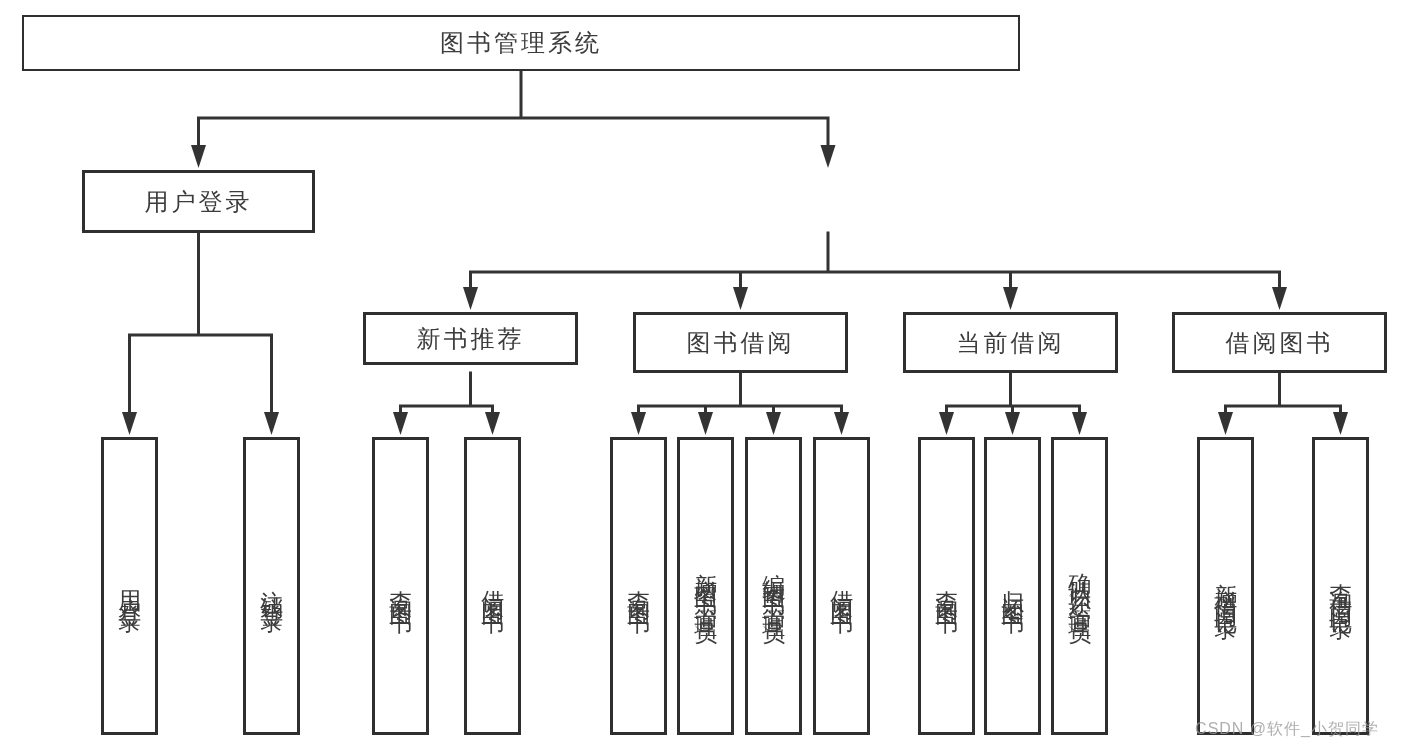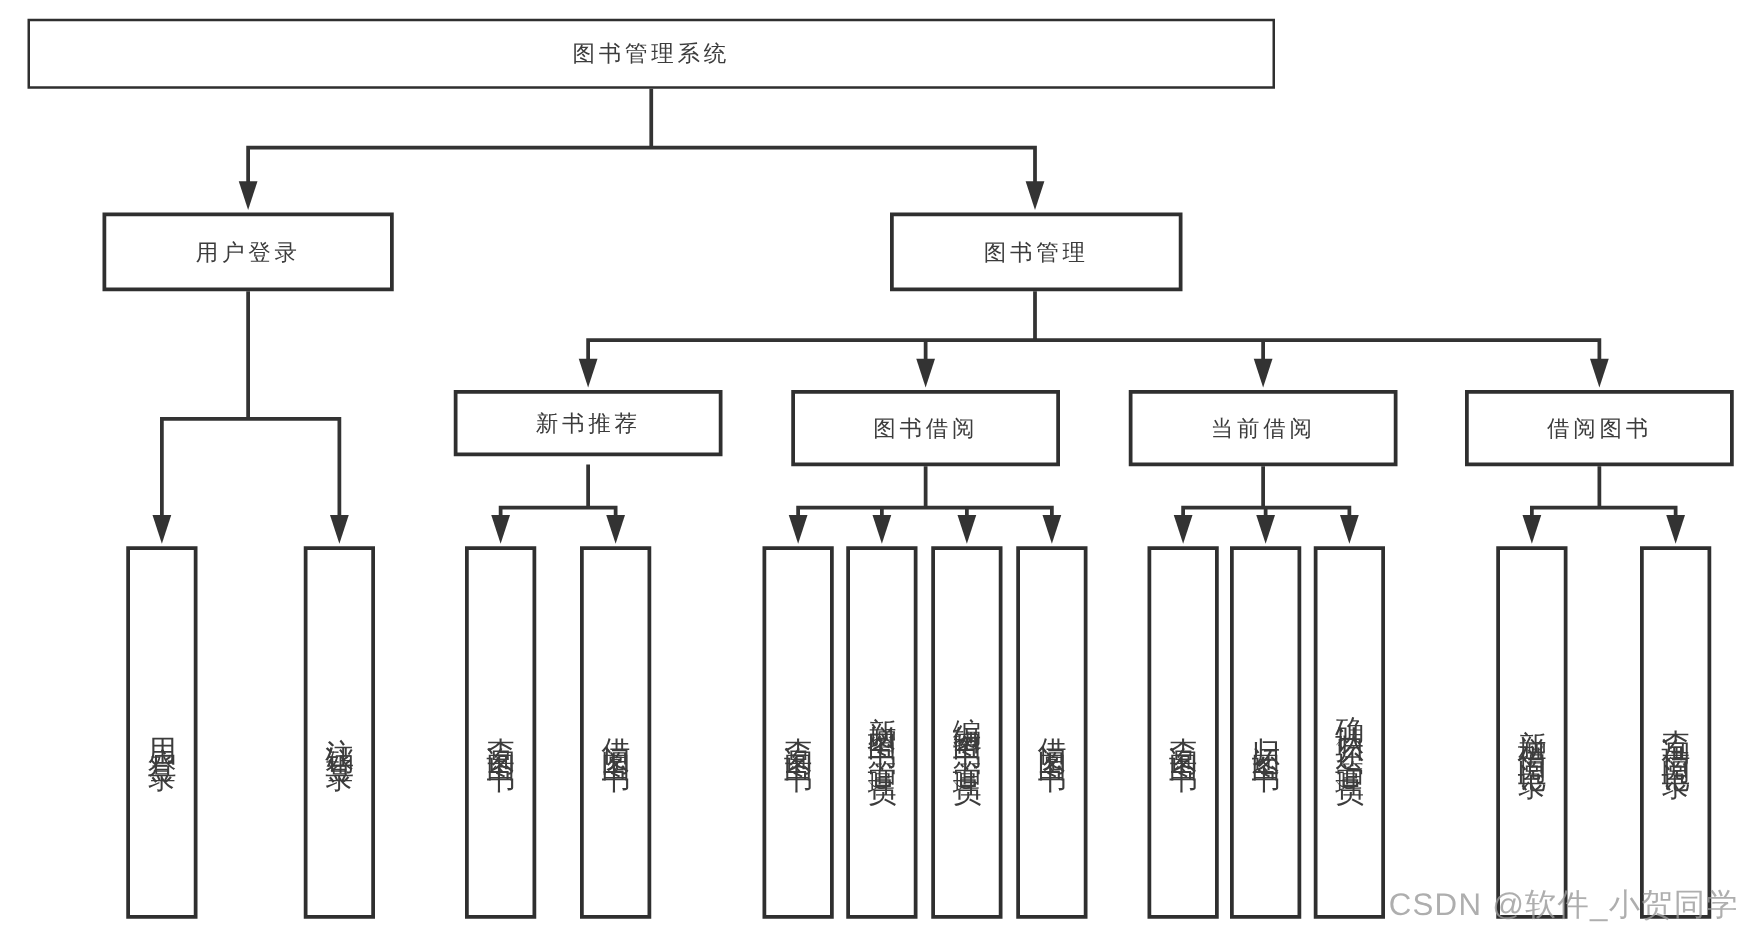--- a/index.html
+++ b/index.html
@@ -26,42 +26,42 @@
     position:absolute;
     background:var(--background);
     color:var(--text);
     display:flex;
     align-items:center;
     justify-content:center;
     z-index:2;
   }
   .hbox{
     border:3px solid var(--box-border);
-    font-size:18px;
+    font-size:24px;
     letter-spacing:3px;
     white-space:nowrap;
   }
   .hbox.root{border-width:2px;}
   .vbox{
     border:3px solid var(--box-border);
   }
   .vbox .vtext{
     writing-mode:vertical-rl;
     text-orientation:mixed;
     font-size:23px;
     letter-spacing:7px;
     line-height:1.1;
     color:var(--text);
   }
   .watermark{
     position:absolute;
     z-index:3;
-    right:14px;
+    right:26px;
     bottom:7px;
-    font-size:25px;
+    font-size:16px;
     letter-spacing:1px;
     color:var(--watermark);
     opacity:.8;
     white-space:nowrap;
   }
 </style>
 </head>
 <body>
 
 <div class="canvas">
@@ -95,21 +95,20 @@
       <polygon class="arrow" points="1005,412 1020,412 1012.5,435"></polygon>
       <polygon class="arrow" points="1072,412 1087,412 1079.5,435"></polygon>
       <polygon class="arrow" points="1218,412 1233,412 1225.5,435"></polygon>
       <polygon class="arrow" points="1333,412 1348,412 1340.5,435"></polygon>
     </g>
   </svg>
 
   <div class="node hbox root" style="left:22px;top:15px;width:998px;height:56px">图书管理系统</div>
 
   <div class="node hbox" style="left:82px;top:170px;width:233px;height:63px">用户登录</div>
-  <div class="node hbox" style="left:712px;top:170px;width:234px;height:63px">图书管理</div>
 
   <div class="node hbox" style="left:363px;top:312px;width:215px;height:53px">新书推荐</div>
   <div class="node hbox" style="left:903px;top:312px;width:215px;height:61px">当前借阅</div>
   <div class="node hbox" style="left:633px;top:312px;width:215px;height:61px">图书借阅</div>
   <div class="node hbox" style="left:1172px;top:312px;width:215px;height:61px">借阅图书</div>
 
   <div class="node vbox" style="left:101px;top:437px;width:57px;height:298px">
     <span class="vtext">用户登录</span>
   </div>
   <div class="node vbox" style="left:243px;top:437px;width:57px;height:298px">

